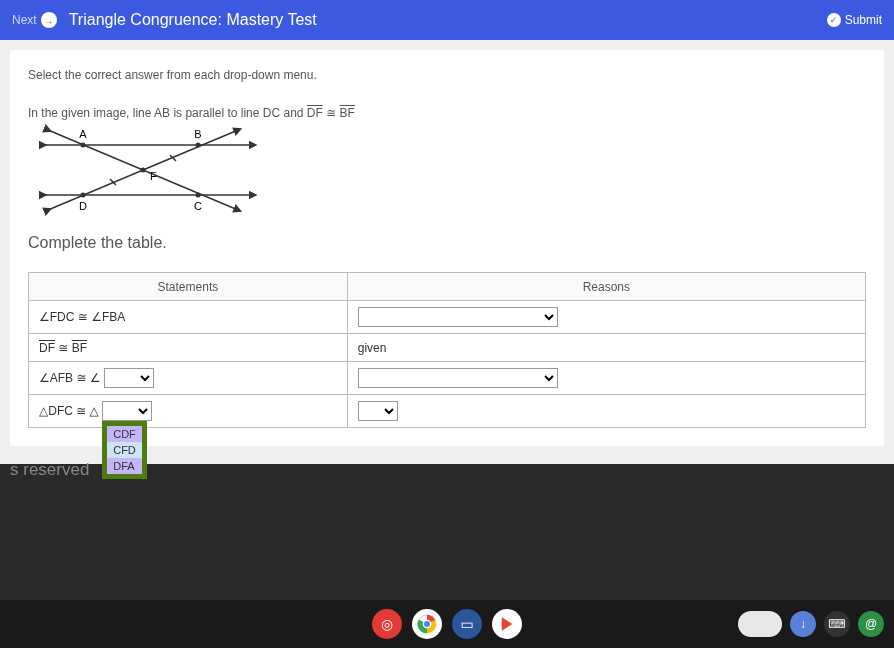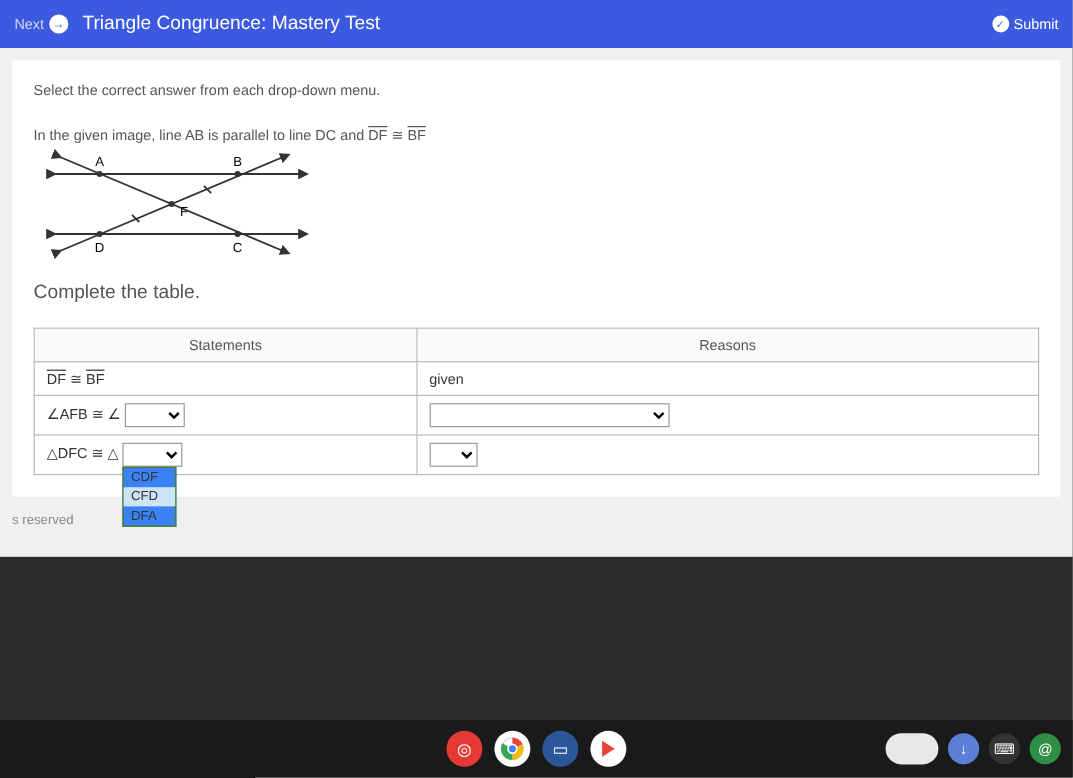--- a/index.html
+++ b/index.html
@@ -136,34 +136,34 @@
       width: 40px;
     }
     .dropdown-open {
       position: relative;
       display: inline-block;
     }
     .dropdown-list {
       position: absolute;
       top: 20px;
       left: 0;
-      background: #3b82f6;
-      border: 1px solid #4d7c0f;
+      background: #c4b5fd;
+      border: 5px solid #4d7c0f;
       font-size: 11px;
       z-index: 10;
       min-width: 45px;
     }
     .dropdown-list div {
       padding: 2px 6px;
     }
     .dropdown-list div.hl {
       background: #cde4f7;
     }
     .footer-text {
-      font-size: 11px;
+      font-size: 17px;
       color: #888;
       padding: 4px 10px;
     }
     .taskbar {
       position: absolute;
       bottom: 0;
       left: 0;
       right: 0;
       height: 48px;
       background: #1a1a1a;
@@ -268,20 +268,26 @@
 
     <div class="complete-text">Complete the table.</div>
 
     <table class="proof">
       <tbody>
           <tr>
         <th>Statements</th>
         <th>Reasons</th>
       </tr>
       <tr>
+        <td>∠FDC ≅ ∠FBA</td>
+        <td>
+          <select class="inline-select wide-select"></select>
+        </td>
+      </tr>
+      <tr>
         <td>
           <span class="overline">DF</span><span> ≅ </span><span class="overline">BF</span>
         </td>
         <td>given</td>
       </tr>
       <tr>
         <td>
           <span>∠AFB ≅ ∠</span>
           <span class="dropdown-open">
             <select class="inline-select small-select"></select>

